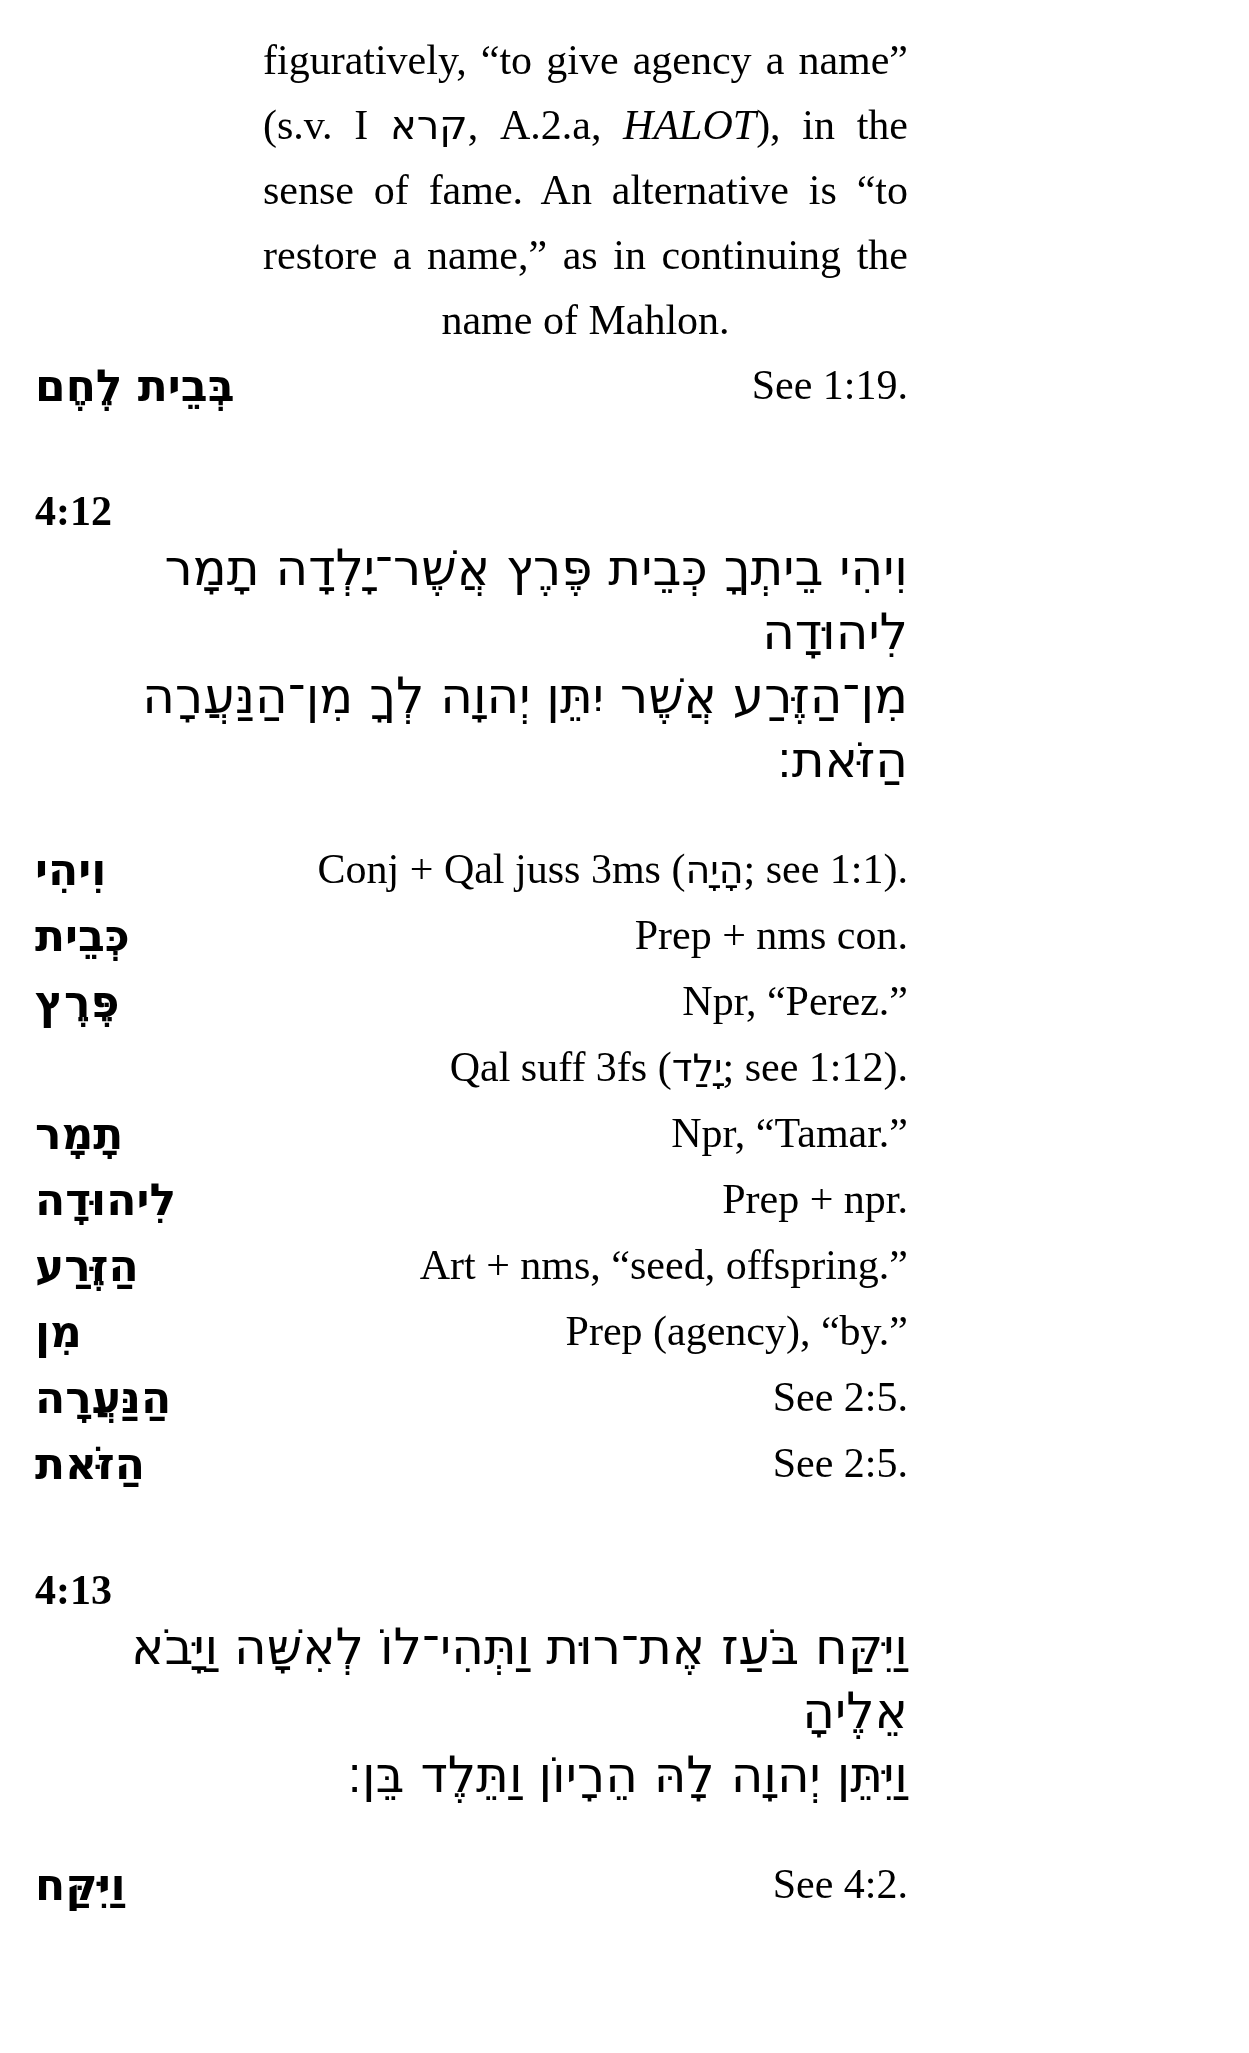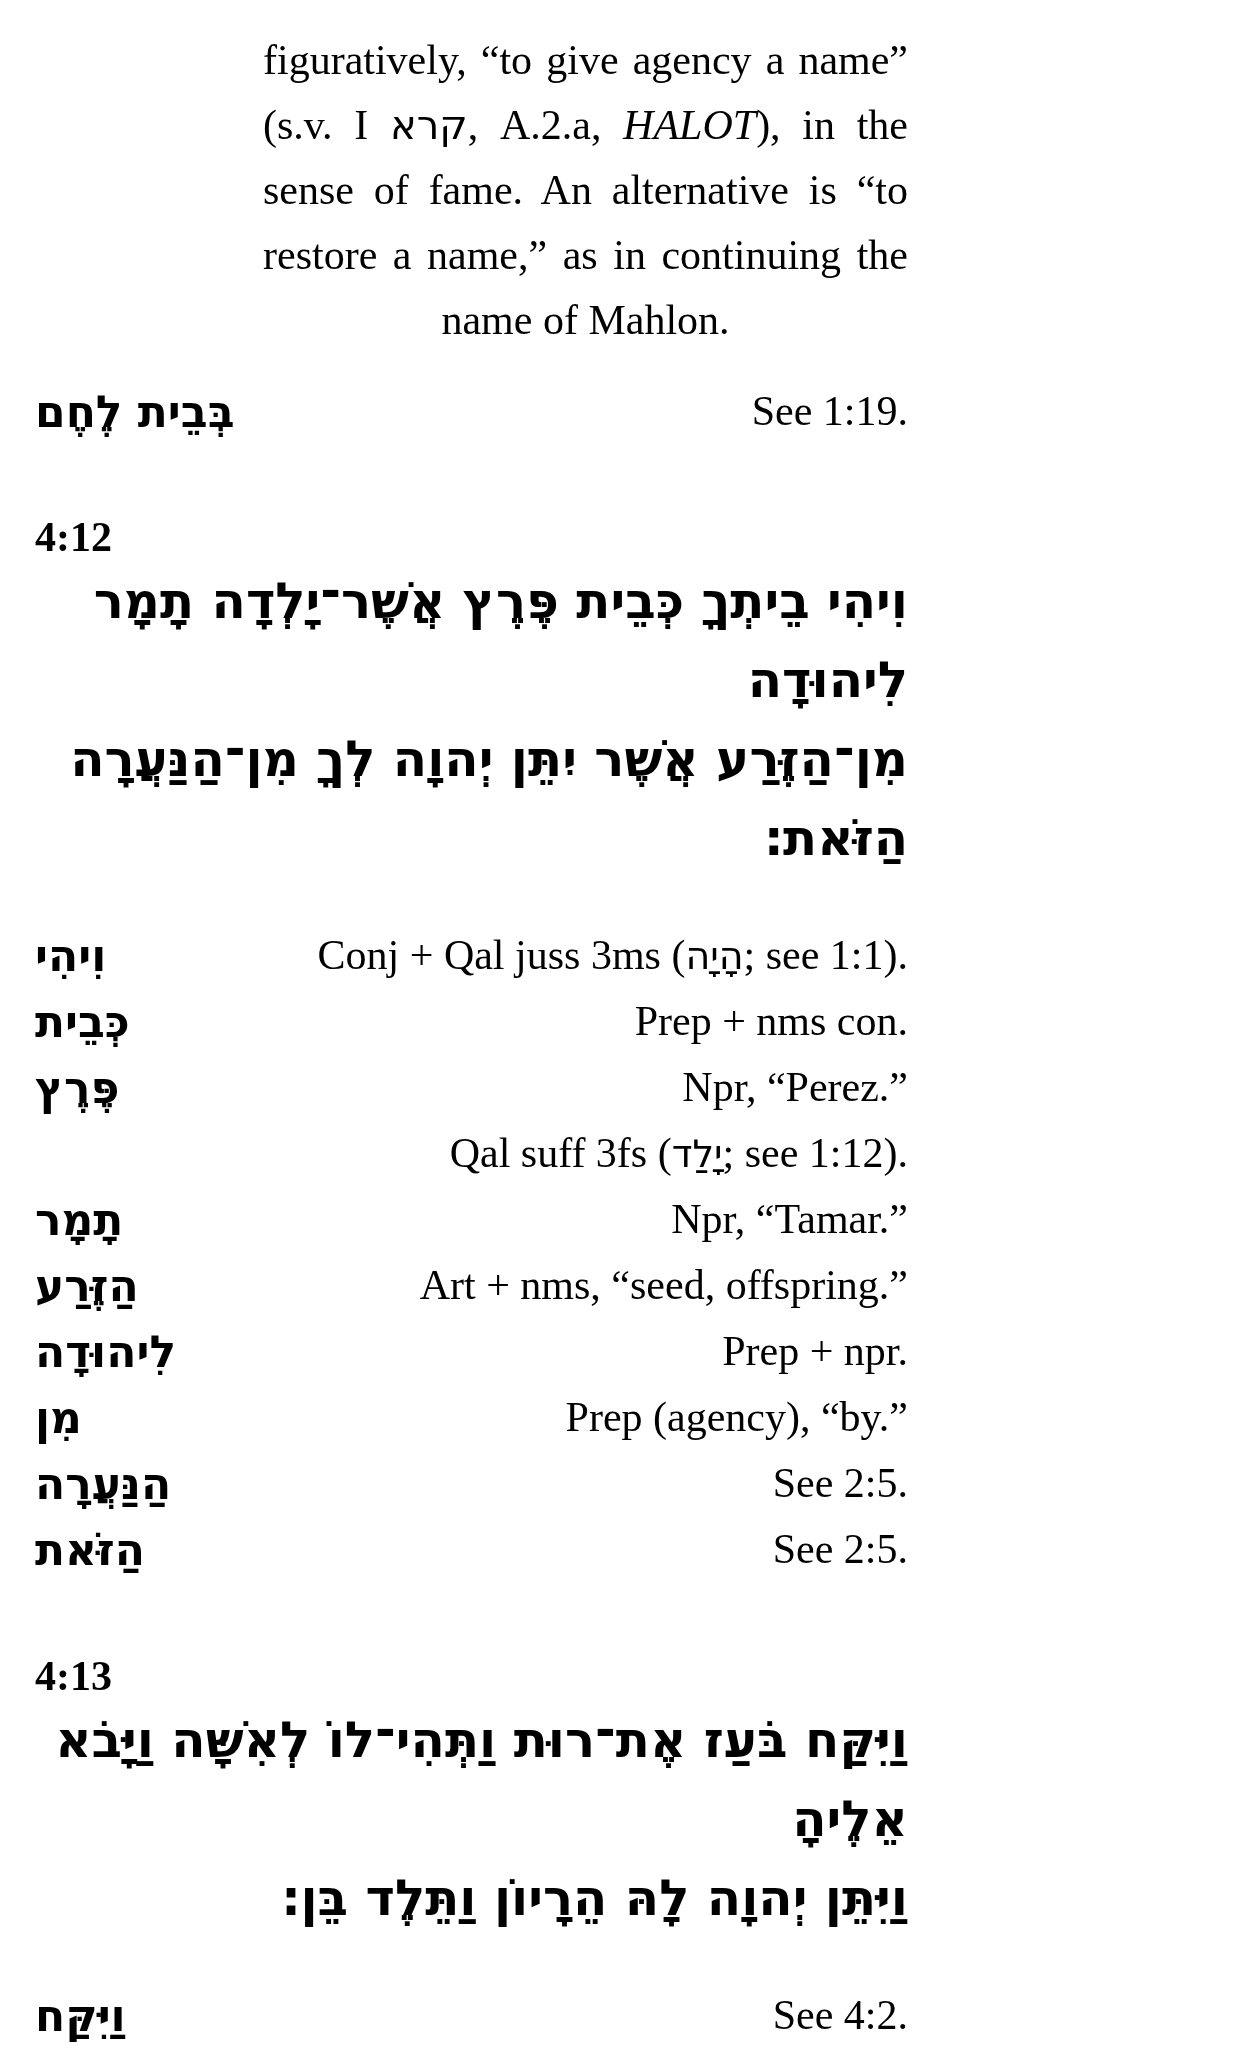--- a/index.html
+++ b/index.html
@@ -39,35 +39,35 @@
   }
   .heb-col {
     flex: none; width: 228px;
     direction: rtl; text-align: left;
     font-family: "DejaVu Sans", sans-serif;
     font-weight: 700;
     font-size: 44px; line-height: 65px;
   }
   .eng-col { flex: 1; text-align: right; }
 
-  .bethlehem-row { margin-top: 26px; }
+  .bethlehem-row { }
 
   
   .sec-heading {
     margin: 68px 0 0 35px;
     font-size: 42px; line-height: 50px; font-weight: bold;
   }
 
   
   .verse {
     direction: rtl;
     margin: 0 341px 0 35px;
     font-family: "DejaVu Sans", sans-serif;
-    font-weight: 700;
-    font-size: 50px; line-height: 79px;
+    font-weight: 400;
+    font-size: 50px; line-height: 64px;
     text-align: right;
   }
 
   .gloss-table { margin-top: 45px; }
 </style>
 </head>
 <body>
 
 <div class="page">
 
@@ -104,26 +104,26 @@
       <div class="eng-col"><span>Npr, “Perez.”</span><span class="heb heb-gloss-inline" dir="rtl"></span><span></span></div>
     </div>
     <div class="two-col">
       <div class="eng-col"><span>Qal suff 3fs (</span><span class="heb heb-gloss-inline" dir="rtl">יָלַד</span><span>; see 1:12).</span></div>
     </div>
     <div class="two-col">
       <div class="heb-col">תָמָר</div>
       <div class="eng-col"><span>Npr, “Tamar.”</span><span class="heb heb-gloss-inline" dir="rtl"></span><span></span></div>
     </div>
     <div class="two-col">
+      <div class="heb-col">לִיהוּדָה</div>
+      <div class="eng-col"><span>Prep + npr.</span><span class="heb heb-gloss-inline" dir="rtl"></span><span></span></div>
+    </div>
+    <div class="two-col">
       <div class="heb-col">הַזֶּרַע</div>
       <div class="eng-col"><span>Art + nms, “seed, offspring.”</span><span class="heb heb-gloss-inline" dir="rtl"></span><span></span></div>
-    </div>
-    <div class="two-col">
-      <div class="heb-col">לִיהוּדָה</div>
-      <div class="eng-col"><span>Prep + npr.</span><span class="heb heb-gloss-inline" dir="rtl"></span><span></span></div>
     </div>
     <div class="two-col">
       <div class="heb-col">מִן</div>
       <div class="eng-col"><span>Prep (agency), “by.”</span><span class="heb heb-gloss-inline" dir="rtl"></span><span></span></div>
     </div>
     <div class="two-col">
       <div class="heb-col">הַנַּעֲרָה</div>
       <div class="eng-col"><span>See 2:5.</span><span class="heb heb-gloss-inline" dir="rtl"></span><span></span></div>
     </div>
     <div class="two-col">

